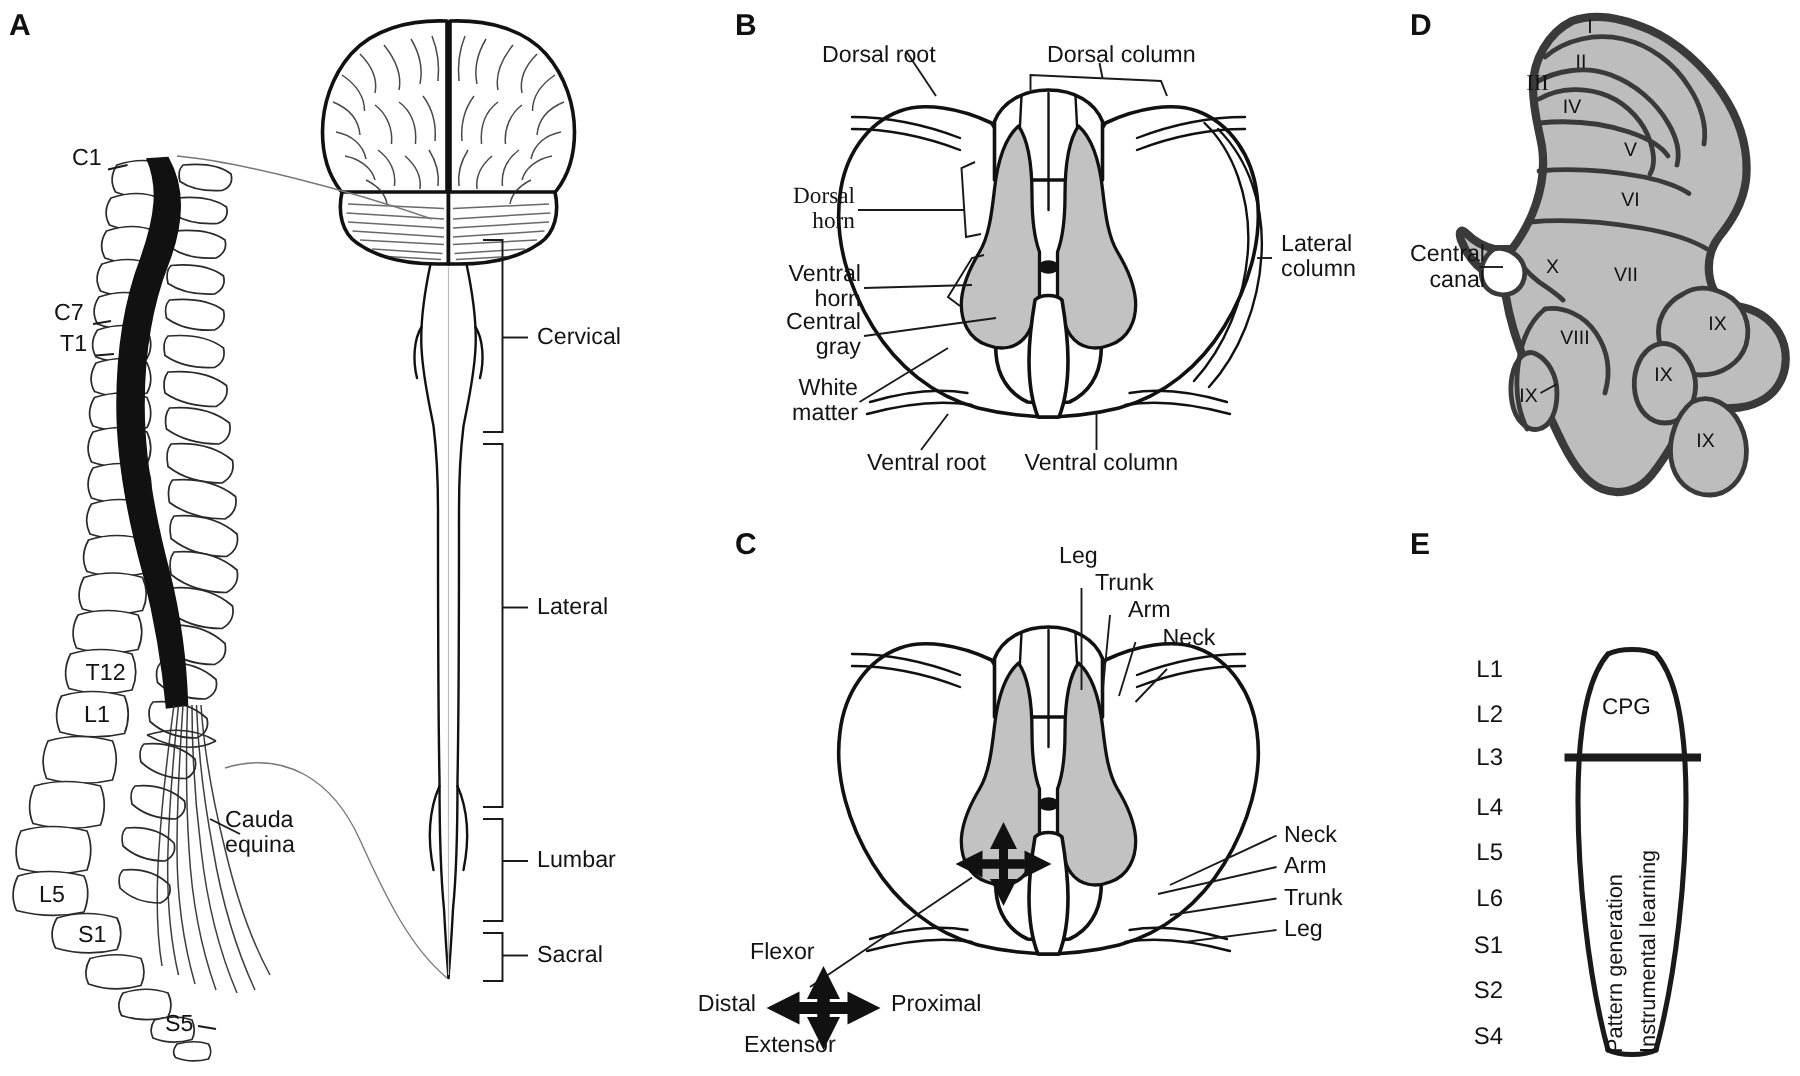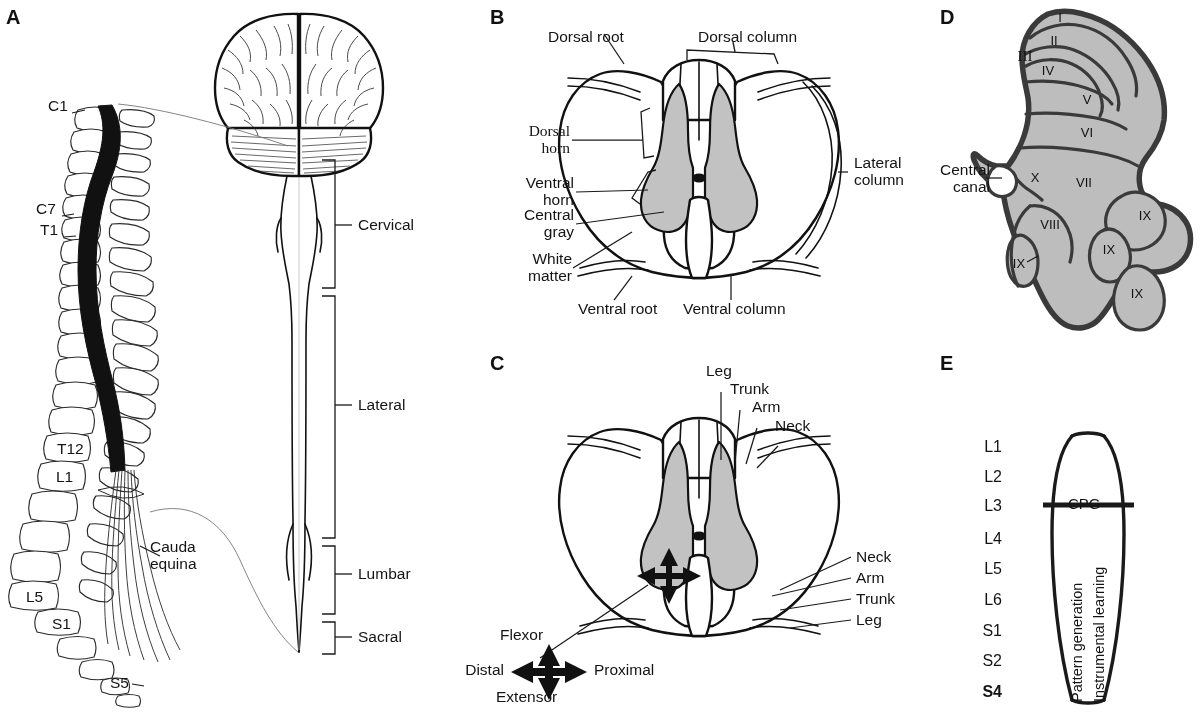--- a/index.html
+++ b/index.html
@@ -544,20 +544,20 @@
   </svg>
 
   <div class="seg-lbl" style="left:976px; top:438px; width:26px;">L1</div>
   <div class="seg-lbl" style="left:976px; top:468px; width:26px;">L2</div>
   <div class="seg-lbl" style="left:976px; top:497px; width:26px;">L3</div>
   <div class="seg-lbl" style="left:976px; top:530px; width:26px;">L4</div>
   <div class="seg-lbl" style="left:976px; top:560px; width:26px;">L5</div>
   <div class="seg-lbl" style="left:976px; top:591px; width:26px;">L6</div>
   <div class="seg-lbl" style="left:976px; top:622px; width:26px;">S1</div>
   <div class="seg-lbl" style="left:976px; top:652px; width:26px;">S2</div>
-  <div class="seg-lbl" style="left:976px; top:683px; width:26px;font-weight:bold;">S4</div>
-
-  <div class="lbl" style="left:1068px; top:463px; font-size:15px;margin-top:32px;">CPG</div>
+  <div class="seg-lbl" style="left:976px; top:683px; width:26px;">S4</div>
+
+  <div class="lbl" style="left:1068px; top:463px; font-size:15px;">CPG</div>
 
   <div class="vlabel" style="left:1069px; top:512px; height:190px;">Pattern generation</div>
   <div class="vlabel" style="left:1091px; top:512px; height:190px;">Instrumental learning</div>
 
 </div>
 
 </body></html>

